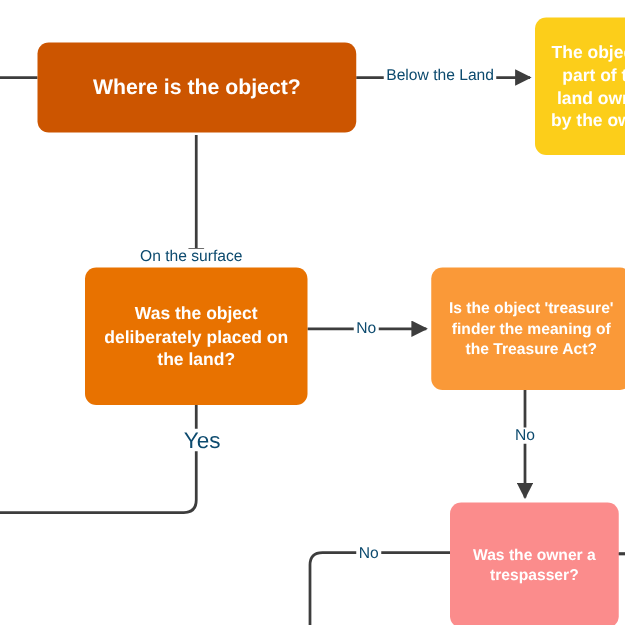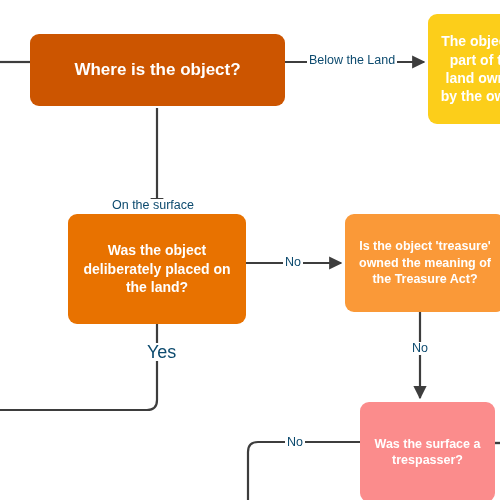--- a/index.html
+++ b/index.html
@@ -108,26 +108,26 @@
 
   <div class="node" id="node-below" style="background:#fcce1a">
     <span>The object is part of the land owned by the owner</span>
   </div>
 
   <div class="node" id="node-deliberate" style="background:#e87200">
     <span>Was the object deliberately placed on the land?</span>
   </div>
 
   <div class="node" id="node-treasure" style="background:#fa9938">
-    <span>Is the object 'treasure' owned the meaning of the Treasure Act?</span>
+    <span>Is the object 'treasure' finder the meaning of the Treasure Act?</span>
   </div>
 
   <div class="node" id="node-trespasser" style="background:#fb8c8c">
     <span>
-      <span>Was the surface a trespasser?</span>
+      <span>Was the owner a trespasser?</span>
     </span>
   </div>
 
   <div class="edge-label" id="lbl-below">Below the Land</div>
 
   <div class="edge-label" id="lbl-surface">On the surface</div>
 
   <div class="edge-label" id="lbl-no-1">No</div>
 
   <div class="edge-label" id="lbl-yes-1">Yes</div>

